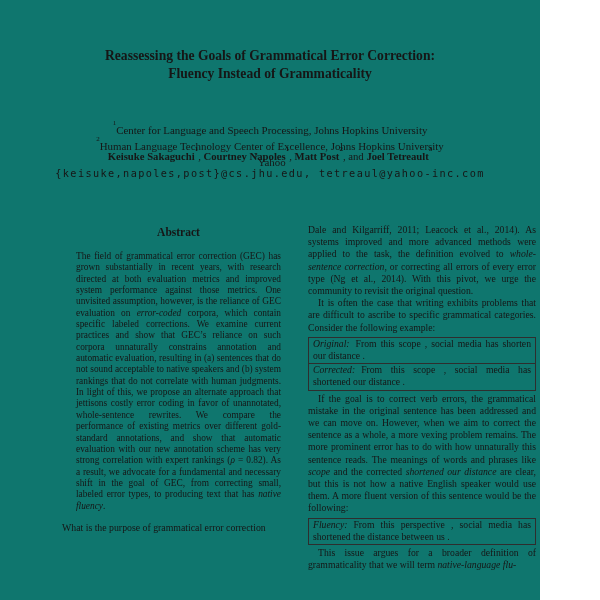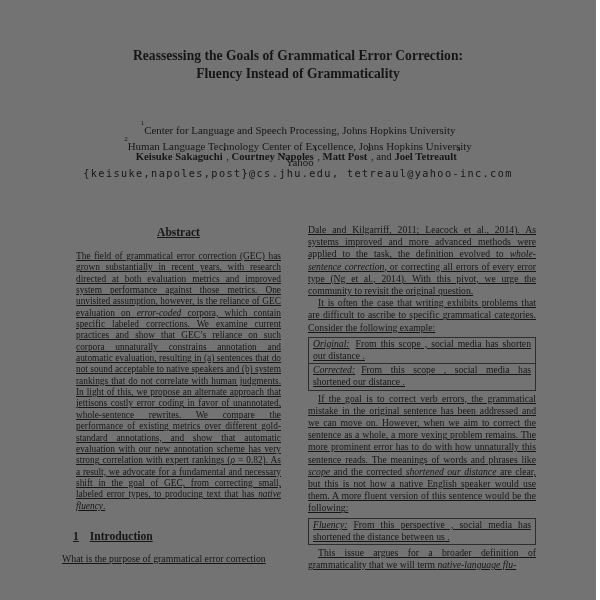--- a/index.html
+++ b/index.html
@@ -1,36 +1,36 @@
 <!DOCTYPE html>
 <html><head>
 <meta charset="utf-8">
 <style>
   * { margin:0; padding:0; box-sizing:border-box; }
   html,body { width:600px; height:600px; background:#ffffff; }
   body { font-family:"Liberation Serif", serif; color:#161616; }
-  .page { position:relative; width:596px; height:600px; background:#737373; overflow:hidden; }
+  .page { position:relative; width:540px; height:600px; background:#0f766e; overflow:hidden; }
 
   .title { position:absolute; top:47px; left:0; right:0; text-align:center;
            font-size:13.6px; font-weight:bold; line-height:17.5px; }
 
   .authors { position:absolute; top:105px; left:0; right:0; text-align:center;
              font-size:10.7px;margin-top:44px; }
   .authors .name { font-weight:bold; }
   .authors .sep { font-weight:normal; }
   sup.s { font-size:7px; position:relative; top:-4px; font-weight:bold; }
   .affils sup.s { font-weight:normal; }
 
   .affils { position:absolute; top:121px; left:0; right:0; text-align:center;
             font-size:10.9px; line-height:13.4px; }
 
   .emails { position:absolute; top:168px; left:0; right:0; text-align:center;
             font-family:"DejaVu Sans Mono", monospace; font-size:10.2px; letter-spacing:1.4px; }
 
-  .columns { position:absolute; top:224px; left:62px; width:474px; display:flex; gap:13px;text-decoration:underline; }
+  .columns { position:absolute; top:224px; left:62px; width:474px; display:flex; gap:13px; }
   .col-left  { width:233px; }
   .col-right { width:228px; font-size:9.7px; line-height:12.2px; text-align:justify; }
 
   .abstract-heading { text-align:center; font-weight:bold; font-size:11.5px; margin:2px 0 13px; }
   .abstract-body { margin:0 14px; font-size:9.35px; line-height:11.35px; text-align:justify; }
 
   .section-heading { margin:18px 0 0 11px; font-size:11.6px; font-weight:bold; }
   .section-heading .num { margin-right:11px; }
   .intro-p { margin-top:10px; font-size:9.8px; line-height:12px; }
 
@@ -63,21 +63,20 @@
   </div>
 
   <div class="emails">{keisuke,napoles,post}@cs.jhu.edu, tetreaul@yahoo-inc.com</div>
 
   <div class="columns">
 
     <div class="col-left">
       <div class="abstract-heading">Abstract</div>
       <div class="abstract-body"><span>The field of grammatical error correction (GEC) has grown substantially in recent years, with research directed at both evaluation metrics and improved system performance against those metrics.  One unvisited assumption, however, is the reliance of GEC evaluation on </span><i>error-coded</i><span> corpora, which contain specific labeled corrections.  We examine current practices and show that GEC’s reliance on such corpora unnaturally constrains annotation and automatic evaluation, resulting in (a) sentences that do not sound acceptable to native speakers and (b) system rankings that do not correlate with human judgments.  In light of this, we propose an alternate approach that jettisons costly error coding in favor of unannotated, whole-sentence rewrites.  We compare the performance of existing metrics over different gold-standard annotations, and show that automatic evaluation with our new annotation scheme has very strong correlation with expert rankings (</span><i>ρ</i><span> = 0.82). As a result, we advocate for a fundamental and necessary shift in the goal of GEC, from correcting small, labeled error types, to producing text that has </span><i>native fluency</i><span>.</span></div>
 
-      <div class="section-heading"><span class="num">1</span><span>Introduction</span></div>
       <div class="intro-p">What is the purpose of grammatical error correction</div>
     </div>
 
     <div class="col-right">
       <div class="para"><span>Dale and Kilgarriff, 2011; Leacock et al., 2014). As systems improved and more advanced methods were applied to the task, the definition evolved to </span><i>whole-sentence correction</i><span>, or correcting all errors of every error type (Ng et al., 2014). With this pivot, we urge the community to revisit the original question.</span></div>
 
       <div class="para indent">It is often the case that writing exhibits problems that are difficult to ascribe to specific grammatical categories. Consider the following example:</div>
 
       <div class="ex-box">
         <div class="ex-row"><i>Original:</i><span>From this scope , social media has shorten our distance .</span></div>

